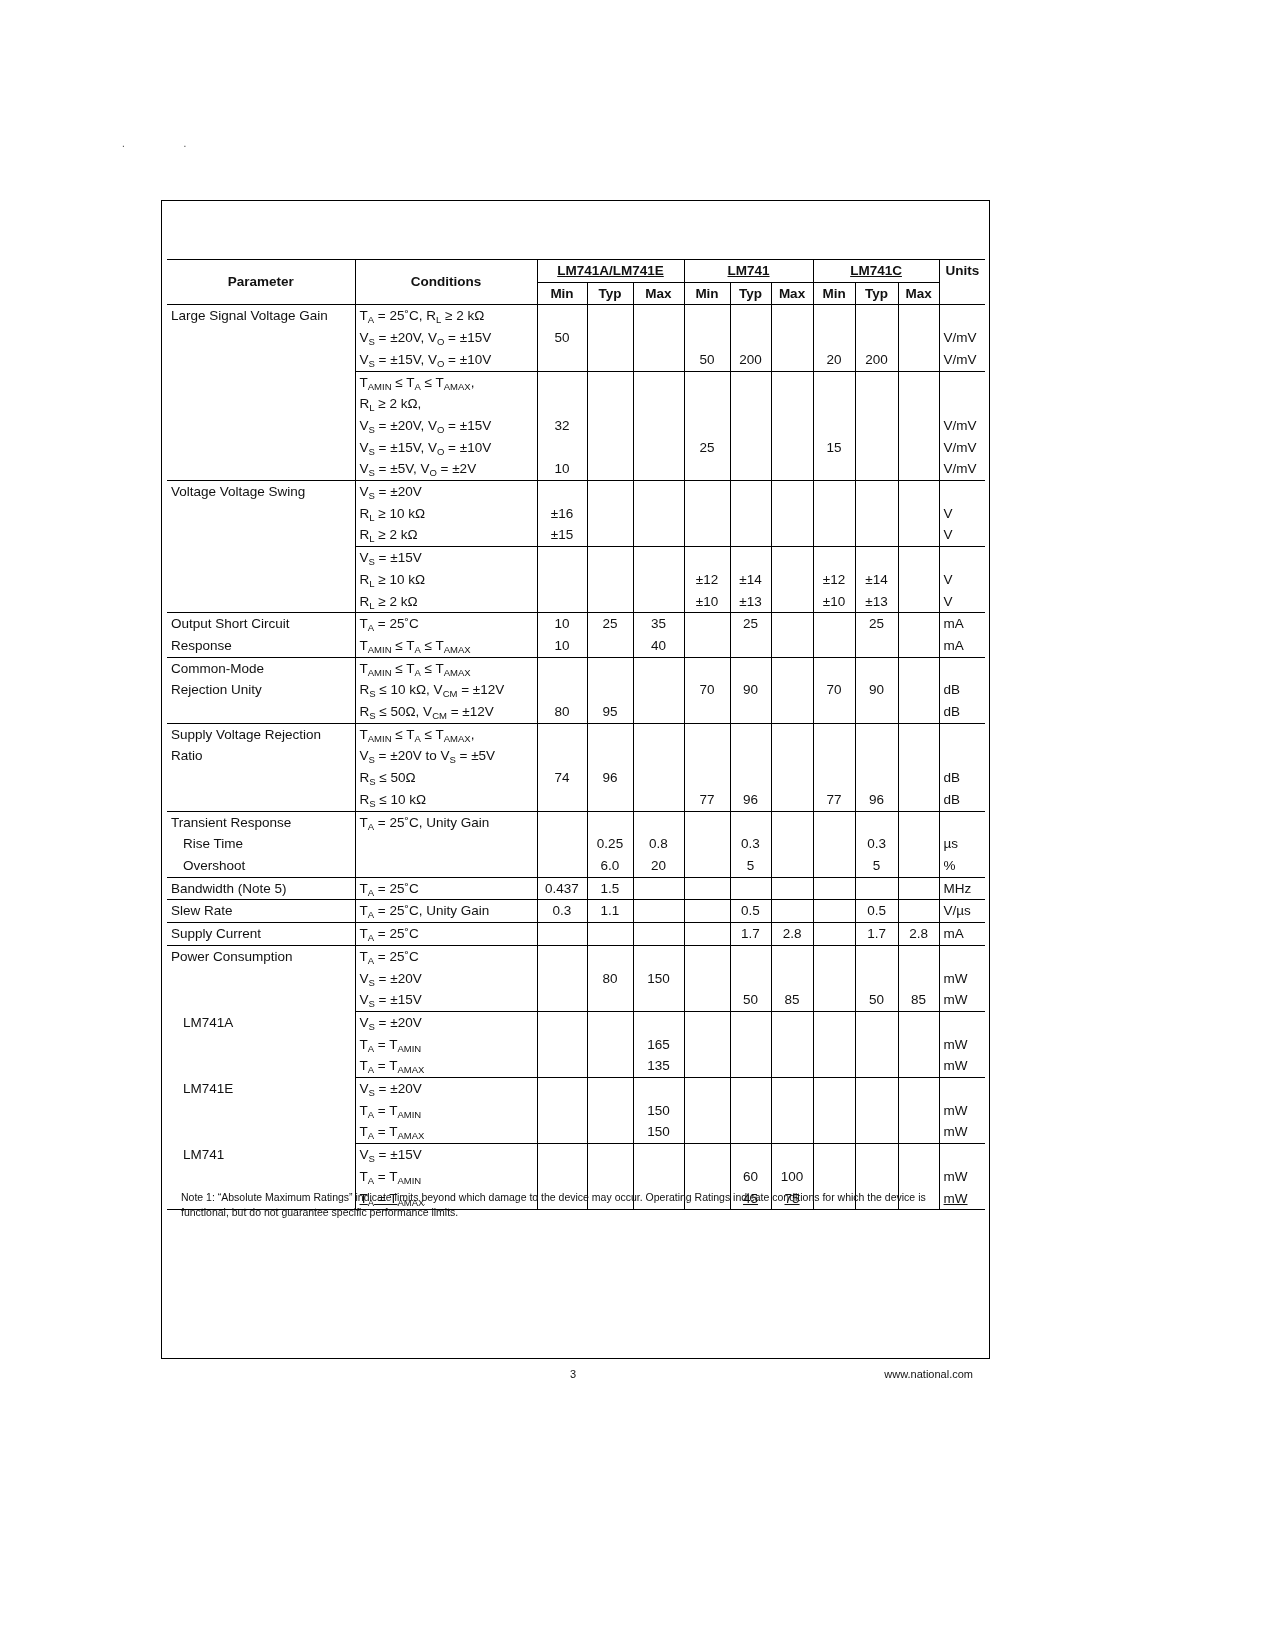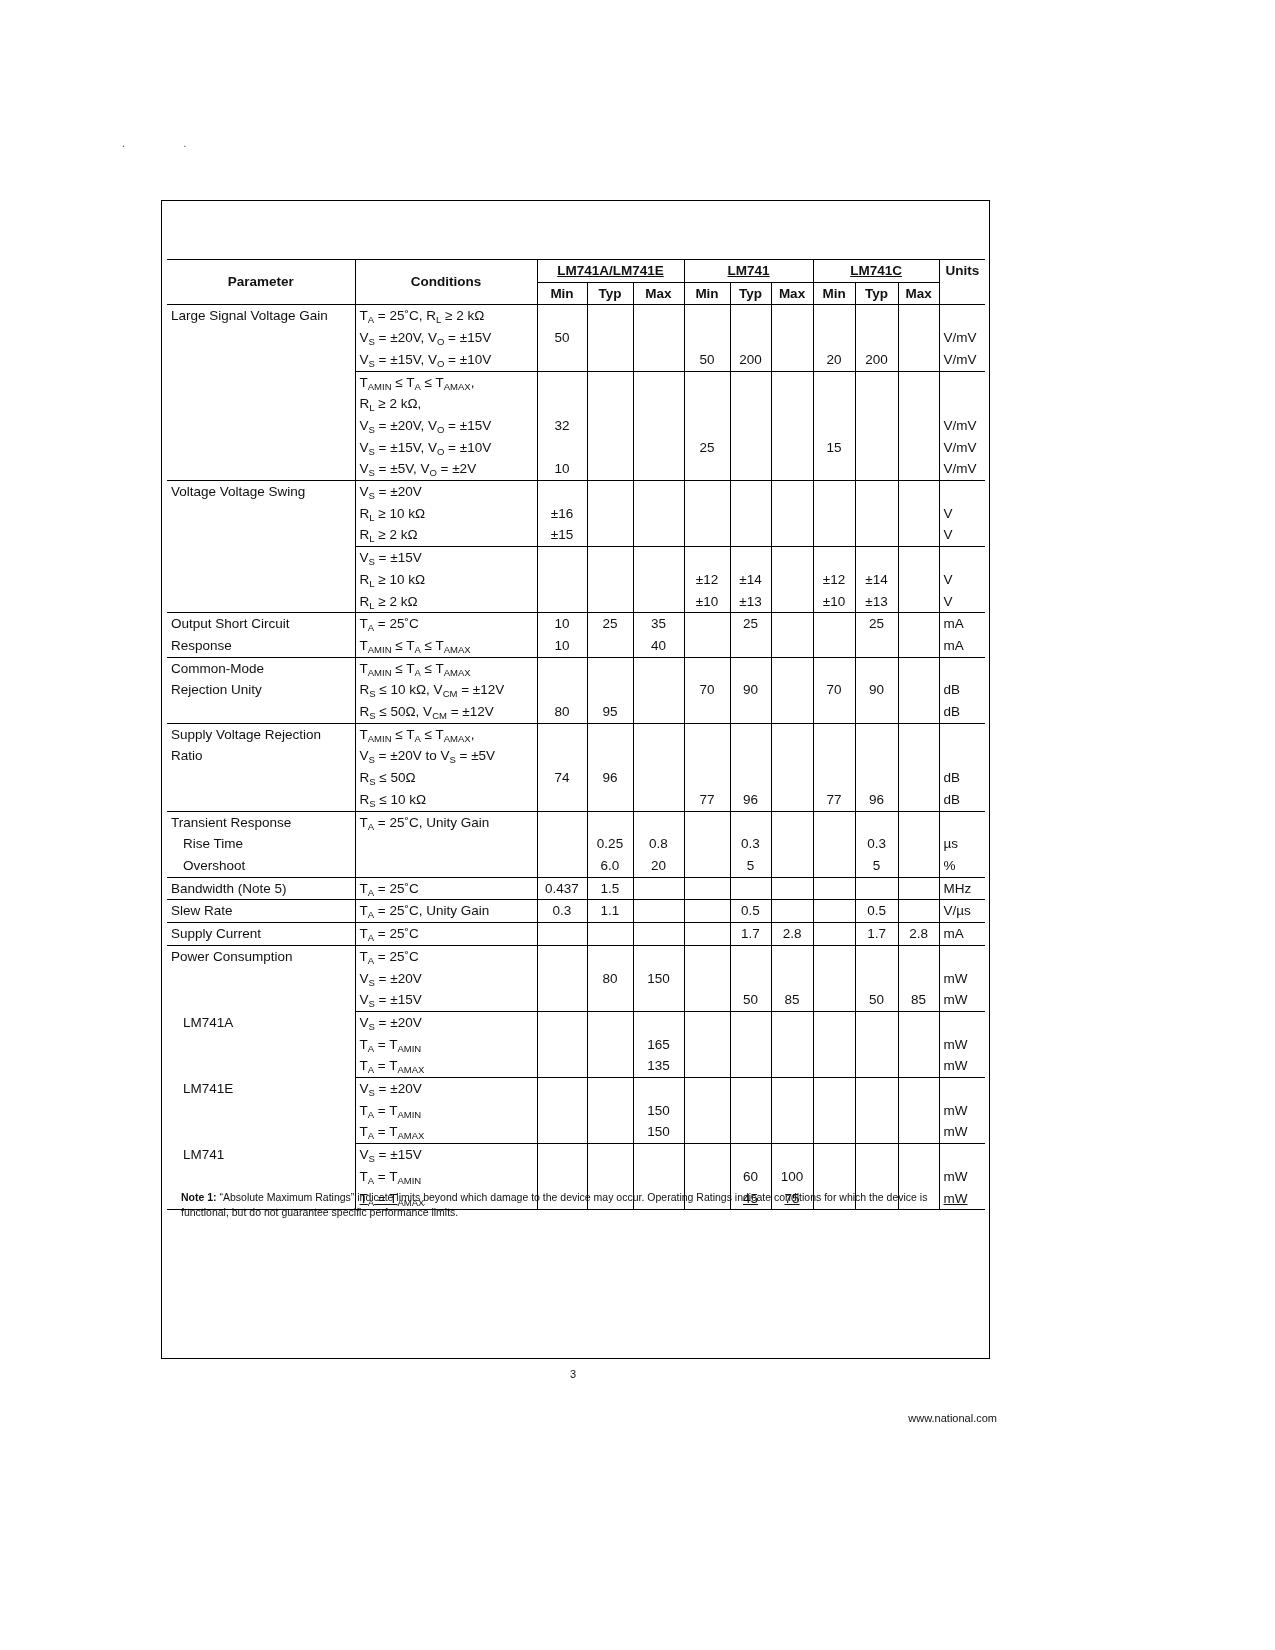--- a/index.html
+++ b/index.html
@@ -14,23 +14,23 @@
   table.ec td, table.ec th { padding:0 4px; height:21.7px; line-height:21.7px; white-space:nowrap; overflow:hidden; }
   table.ec th { font-weight:bold; text-align:center; font-size:13.5px; }
   .num { text-align:center; }
   .unit { text-align:left; padding-right:8px !important; }
   .bt { border-top:1px solid #000; }
   .bl { border-left:1px solid #000; }
   .bb { border-bottom:1px solid #000;text-decoration:underline; }
   .indent { padding-left:16px !important; }
   sub { font-size:9.5px; vertical-align:-3px; line-height:0; }
   .note { position:absolute; left:19px; top:989px; width:790px; font-size:10.5px; line-height:15px; }
-  .note b { font-weight:bold; }
+  .note b { font-weight:normal; }
   .footer-page { position:absolute; left:570px; top:1368px; font-size:11px; }
-  .footer-url { position:absolute; right:278px; top:1368px; font-size:11px;margin-top:44px; }
+  .footer-url { position:absolute; right:302px; top:1368px; font-size:11px; }
 </style>
 </head>
 <body>
 
 <div class="dots">
   <span>.</span>
   <span>.</span>
 </div>
 
 <div class="frame">

